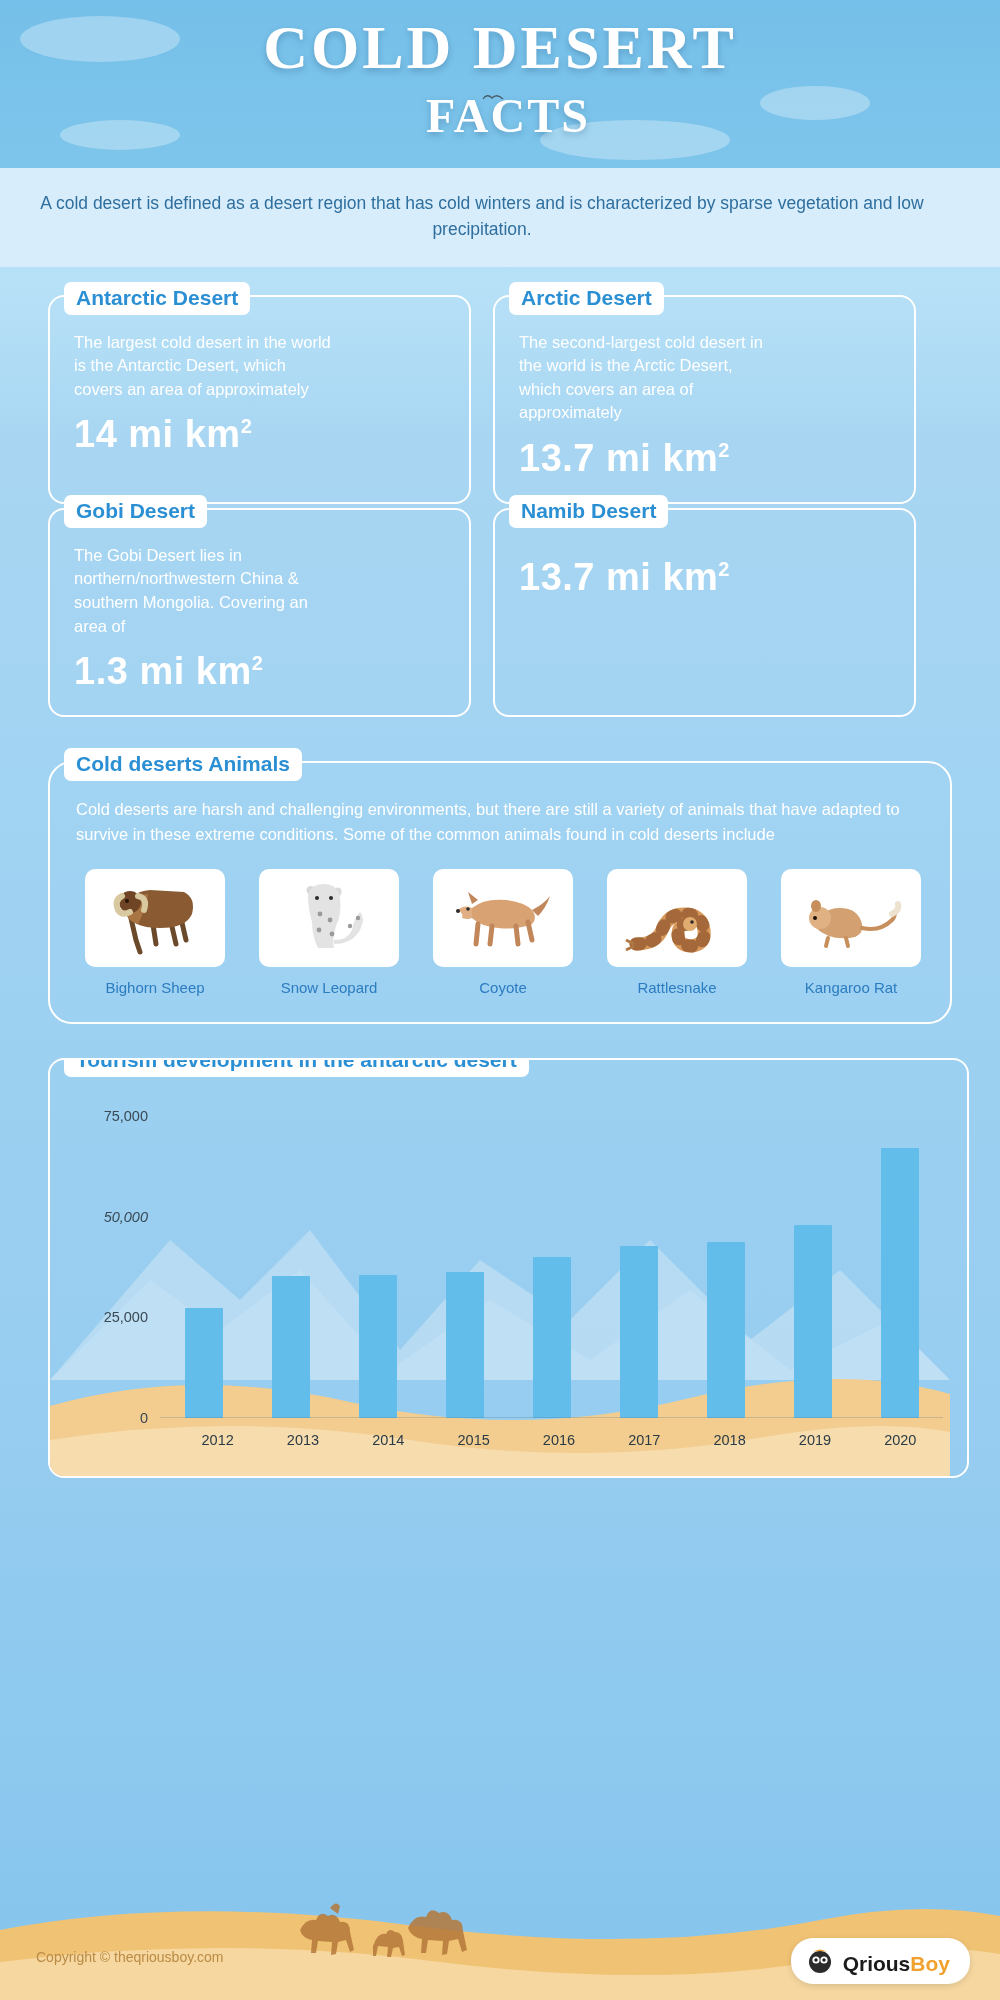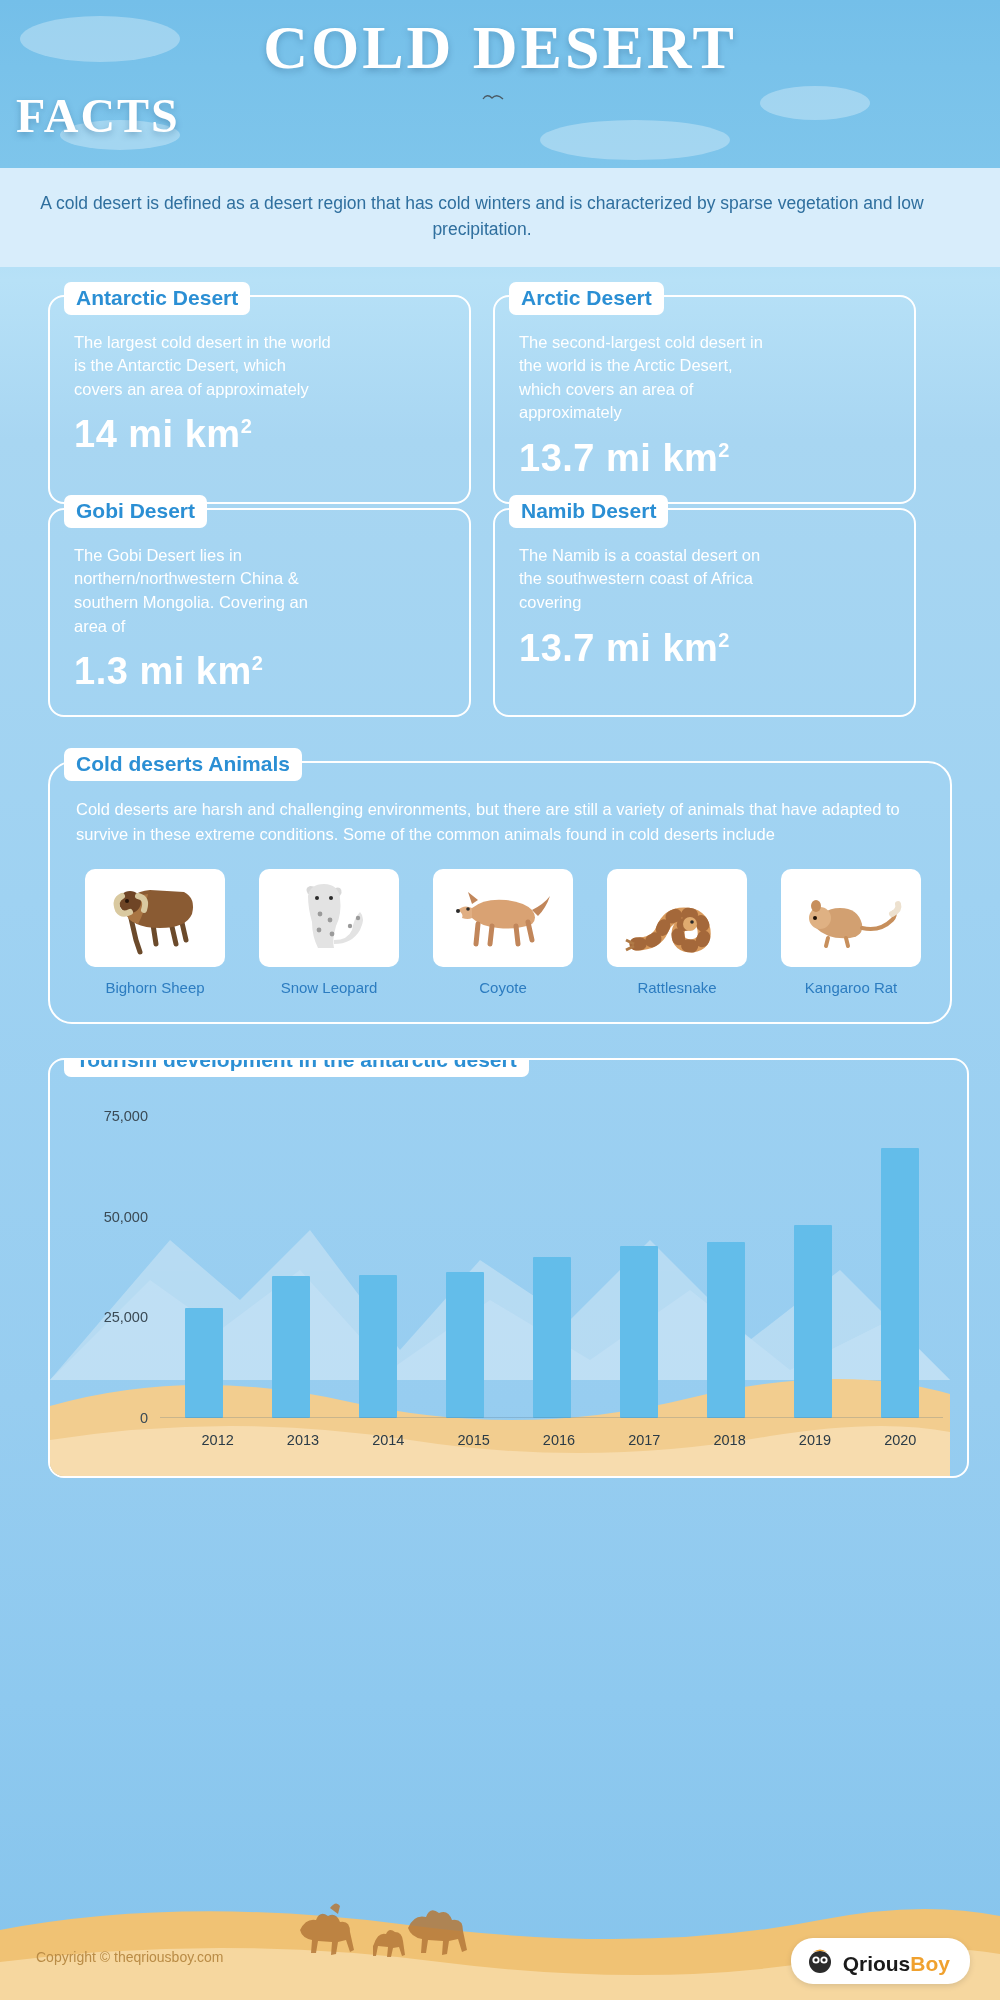--- a/index.html
+++ b/index.html
@@ -36,20 +36,21 @@
     font-family: "Liberation Serif", serif;
     font-weight: bold;
     font-size: 62px;
     letter-spacing: 3px;
     color: #ffffff;
     text-shadow: 0 3px 6px rgba(40,90,130,0.35);
   }
   .title-sub {
     position: absolute;
     top: 88px; left: 0; width: 100%;
+    text-align: center;
     font-family: "Liberation Serif", serif;
     font-weight: bold;
     font-size: 48px;
     letter-spacing: 2px;
     color: #ffffff;
     text-shadow: 0 3px 6px rgba(40,90,130,0.35);
     padding-left: 16px;
   }
   .bird {
     position: absolute;
@@ -301,21 +302,20 @@
     <div class="card">
       <div class="card-title">Gobi Desert</div>
       <div class="card-text">The Gobi Desert lies in northern/northwestern China &amp; southern Mongolia. Covering an area of</div>
       <div class="card-value">
         <span>1.3 mi km</span><sup>2</sup>
       </div>
     </div>
 
     <div class="card">
       <div class="card-title">Namib Desert</div>
-      <div class="card-text">The Namib is a coastal desert on the southwestern coast of Africa covering</div>
       <div class="card-value">
         <span>13.7 mi km</span><sup>2</sup>
       </div>
     </div>
   </div>
 
   <div class="animals">
     <div class="card-title">Cold deserts Animals</div>
     <div class="animals-text">Cold deserts are harsh and challenging environments, but there are still a variety of animals that have adapted to survive in these extreme conditions. Some of the common animals found in cold deserts include</div>
 
@@ -412,21 +412,21 @@
       <path d="M0 210 L100 110 L170 160 L250 100 L340 200 L440 130 L540 190 L640 120 L740 200 L840 150 L900 210Z" fill="#e2eff9" opacity="0.85"></path>
     </svg>
 
     <svg class="sand" viewBox="0 0 900 140" preserveAspectRatio="none">
       <path d="M0 140 L0 70 Q140 30 300 66 Q470 104 640 62 Q790 26 900 58 L900 140Z" fill="#f2cd8f"></path>
       <path d="M0 140 L0 104 Q180 76 360 104 Q540 132 720 100 Q830 82 900 96 L900 140Z" fill="#f7dcae"></path>
     </svg>
 
     <div class="y-labels">
       <div class="y-label" style="top:4%;">75,000</div>
-      <div class="y-label" style="top:36%;">50,000</div>
+      <div class="y-label" style="top:36%;font-style:italic;">50,000</div>
       <div class="y-label" style="top:68%;">25,000</div>
       <div class="y-label" style="top:100%;">0</div>
     </div>
 
     <div class="plot">
       <div class="bars" id="bars">
           <div class="bar-wrap">
             <div class="bar" style="height: 36.25%; background: rgb(99, 189, 234);"></div>
           </div>
           <div class="bar-wrap">

